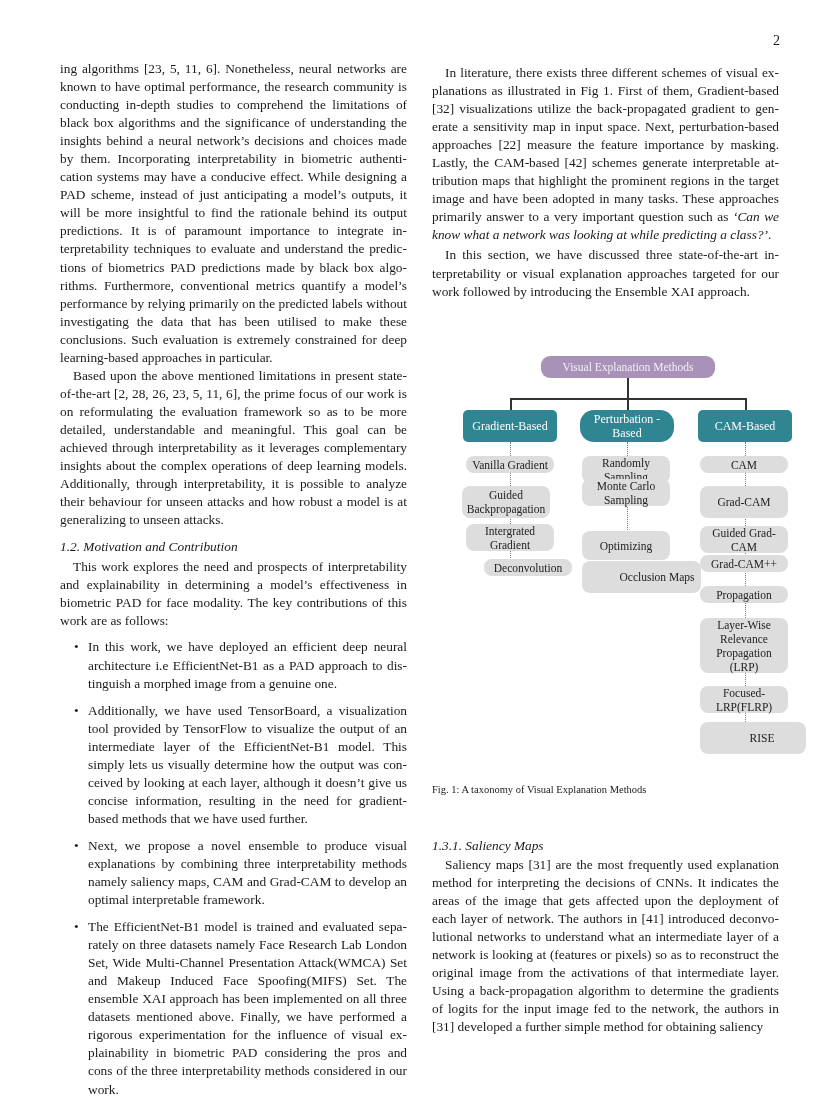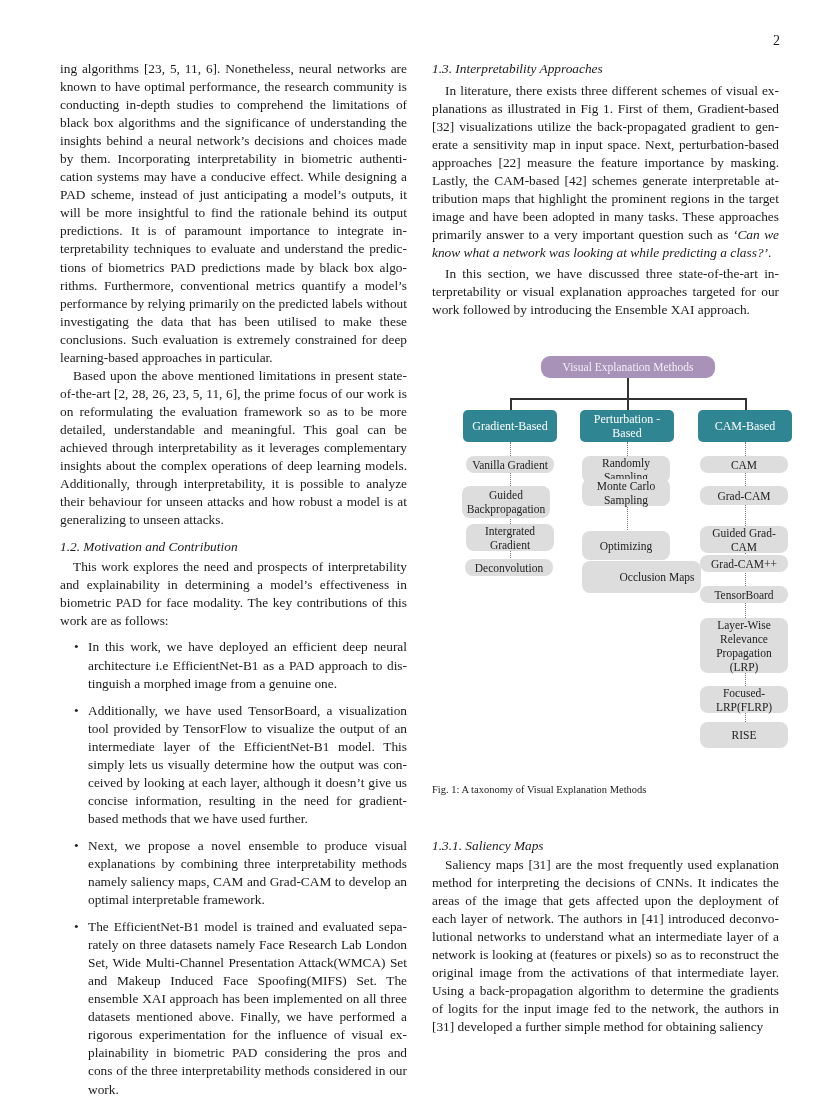--- a/index.html
+++ b/index.html
@@ -54,60 +54,59 @@
       <span>Next, we propose a novel ensemble to produce visual explanations by combining three interpretability methods namely saliency maps, CAM and Grad-CAM to develop an optimal interpretable framework.</span>
     </li>
     <li>
       <span class="bullet">•</span>
       <span>The EfficientNet-B1 model is trained and evaluated sepa­rately on three datasets namely Face Research Lab London Set, Wide Multi-Channel Presentation Attack(WMCA) Set and Makeup Induced Face Spoofing(MIFS) Set. The ensemble XAI approach has been implemented on all three datasets mentioned above. Finally, we have performed a rigorous experimentation for the influence of visual ex­plainability in biometric PAD considering the pros and cons of the three interpretability methods considered in our work.</span>
     </li>
   </ul>
 </div>
 
 <div class="col col-right">
-  <p class="section-heading">1.3.  Interpretability Approaches</p>
   <p class="indent" style="margin-top:4px;"><span>In literature, there exists three different schemes of visual ex­planations as illustrated in Fig 1. First of them, Gradient-based [32] visualizations utilize the back-propagated gradient to gen­erate a sensitivity map in input space. Next, perturbation-based approaches [22] measure the feature importance by masking. Lastly, the CAM-based [42] schemes generate interpretable at­tribution maps that highlight the prominent regions in the target image and have been adopted in many tasks. These approaches primarily answer to a very important question such as </span><em class="quote">‘Can we know what a network was looking at while predicting a class?’</em><span>.</span></p>
   <p class="indent" style="margin-top:2px;">In this section, we have discussed three state-of-the-art in­terpretability or visual explanation approaches targeted for our work followed by introducing the Ensemble XAI approach.</p>
 </div>
 
 <div class="figure">
   <div class="node root">Visual Explanation Methods</div>
 
   <div class="hline" style="left:172px; top:28px; width:1.5px; height:20px;"></div>
   <div class="hline" style="left:55px; top:48px; width:236px; height:1.5px;"></div>
   <div class="hline" style="left:55px; top:48px; width:1.5px; height:12px;"></div>
   <div class="hline" style="left:172px; top:48px; width:1.5px; height:12px;"></div>
   <div class="hline" style="left:290px; top:48px; width:1.5px; height:12px;"></div>
 
   <div class="dotline" style="left:55px; top:92px; height:122px;"></div>
   <div class="dotline" style="left:172px; top:92px; height:122px;"></div>
   <div class="dotline" style="left:290px; top:92px; height:290px;"></div>
 
   <div class="node cat" style="left:8px; top:60px;">Gradient-Based</div>
-  <div class="node cat" style="left:125px; top:60px; padding:0 10px; box-sizing:border-box;">Perturbation - Based</div>
+  <div class="node cat" style="left:125px; top:60px; padding:0 10px; box-sizing:border-box;border-radius:14px;">Perturbation - Based</div>
   <div class="node cat" style="left:243px; top:60px;">CAM-Based</div>
 
   <div class="node leaf" style="left:11px; top:106px; height:17px;">Vanilla Gradient</div>
   <div class="node leaf" style="left:7px; top:136px; height:32px; padding:12px 2px; box-sizing:border-box;">Guided Backpropagation</div>
   <div class="node leaf" style="left:11px; top:174px; height:27px; padding:0 16px; box-sizing:border-box;">Intergrated Gradient</div>
-  <div class="node leaf" style="left:10px; top:209px; height:17px;">Deconvolution</div>
+  <div class="node leaf" style="left:29px; top:209px; height:17px;">Deconvolution</div>
 
   <div class="node leaf" style="left:127px; top:106px; height:27px; padding:0 14px; box-sizing:border-box;">Randomly Sampling</div>
   <div class="node leaf" style="left:127px; top:129px; height:27px; padding:0 10px; box-sizing:border-box;">Monte Carlo Sampling</div>
   <div class="node leaf" style="left:127px; top:181px; height:29px;">Optimizing</div>
   <div class="node leaf" style="left:127px; top:211px; height:32px;padding-left:31px;">Occlusion Maps</div>
 
   <div class="node leaf" style="left:245px; top:106px; height:17px;">CAM</div>
-  <div class="node leaf" style="left:245px; top:136px; height:19px;">Grad-CAM</div>
+  <div class="node leaf" style="left:245px; top:136px; height:32px;">Grad-CAM</div>
   <div class="node leaf" style="left:245px; top:176px; height:27px; padding:0 8px; box-sizing:border-box;">Guided Grad-CAM</div>
   <div class="node leaf" style="left:245px; top:205px; height:17px;">Grad-CAM++</div>
-  <div class="node leaf" style="left:245px; top:236px; height:17px;">TensorBoard</div>
+  <div class="node leaf" style="left:245px; top:236px; height:17px;">Propagation</div>
   <div class="node leaf" style="left:245px; top:268px; height:55px; padding:0 12px; box-sizing:border-box;">Layer-Wise Relevance Propagation (LRP)</div>
   <div class="node leaf" style="left:245px; top:336px; height:27px; padding:0 12px; box-sizing:border-box;">Focused-LRP(FLRP)</div>
-  <div class="node leaf" style="left:245px; top:372px; height:26px;">RISE</div>
+  <div class="node leaf" style="left:245px; top:372px; height:32px;padding-left:18px;">RISE</div>
 </div>
 
 <div class="caption">Fig. 1: A taxonomy of Visual Explanation Methods</div>
 
 <div class="col col-right" style="top:837px;">
   <p class="section-heading">1.3.1.  Saliency Maps</p>
   <p class="indent" style="margin-top:1px;">Saliency maps [31] are the most frequently used explanation method for interpreting the decisions of CNNs. It indicates the areas of the image that gets affected upon the deployment of each layer of network. The authors in [41] introduced deconvo­lutional networks to understand what an intermediate layer of a network is looking at (features or pixels) so as to reconstruct the original image from the activations of that intermediate layer. Using a back-propagation algorithm to determine the gradients of logits for the input image fed to the network, the authors in [31] developed a further simple method for obtaining saliency</p>
 </div>
 
 </body></html>

